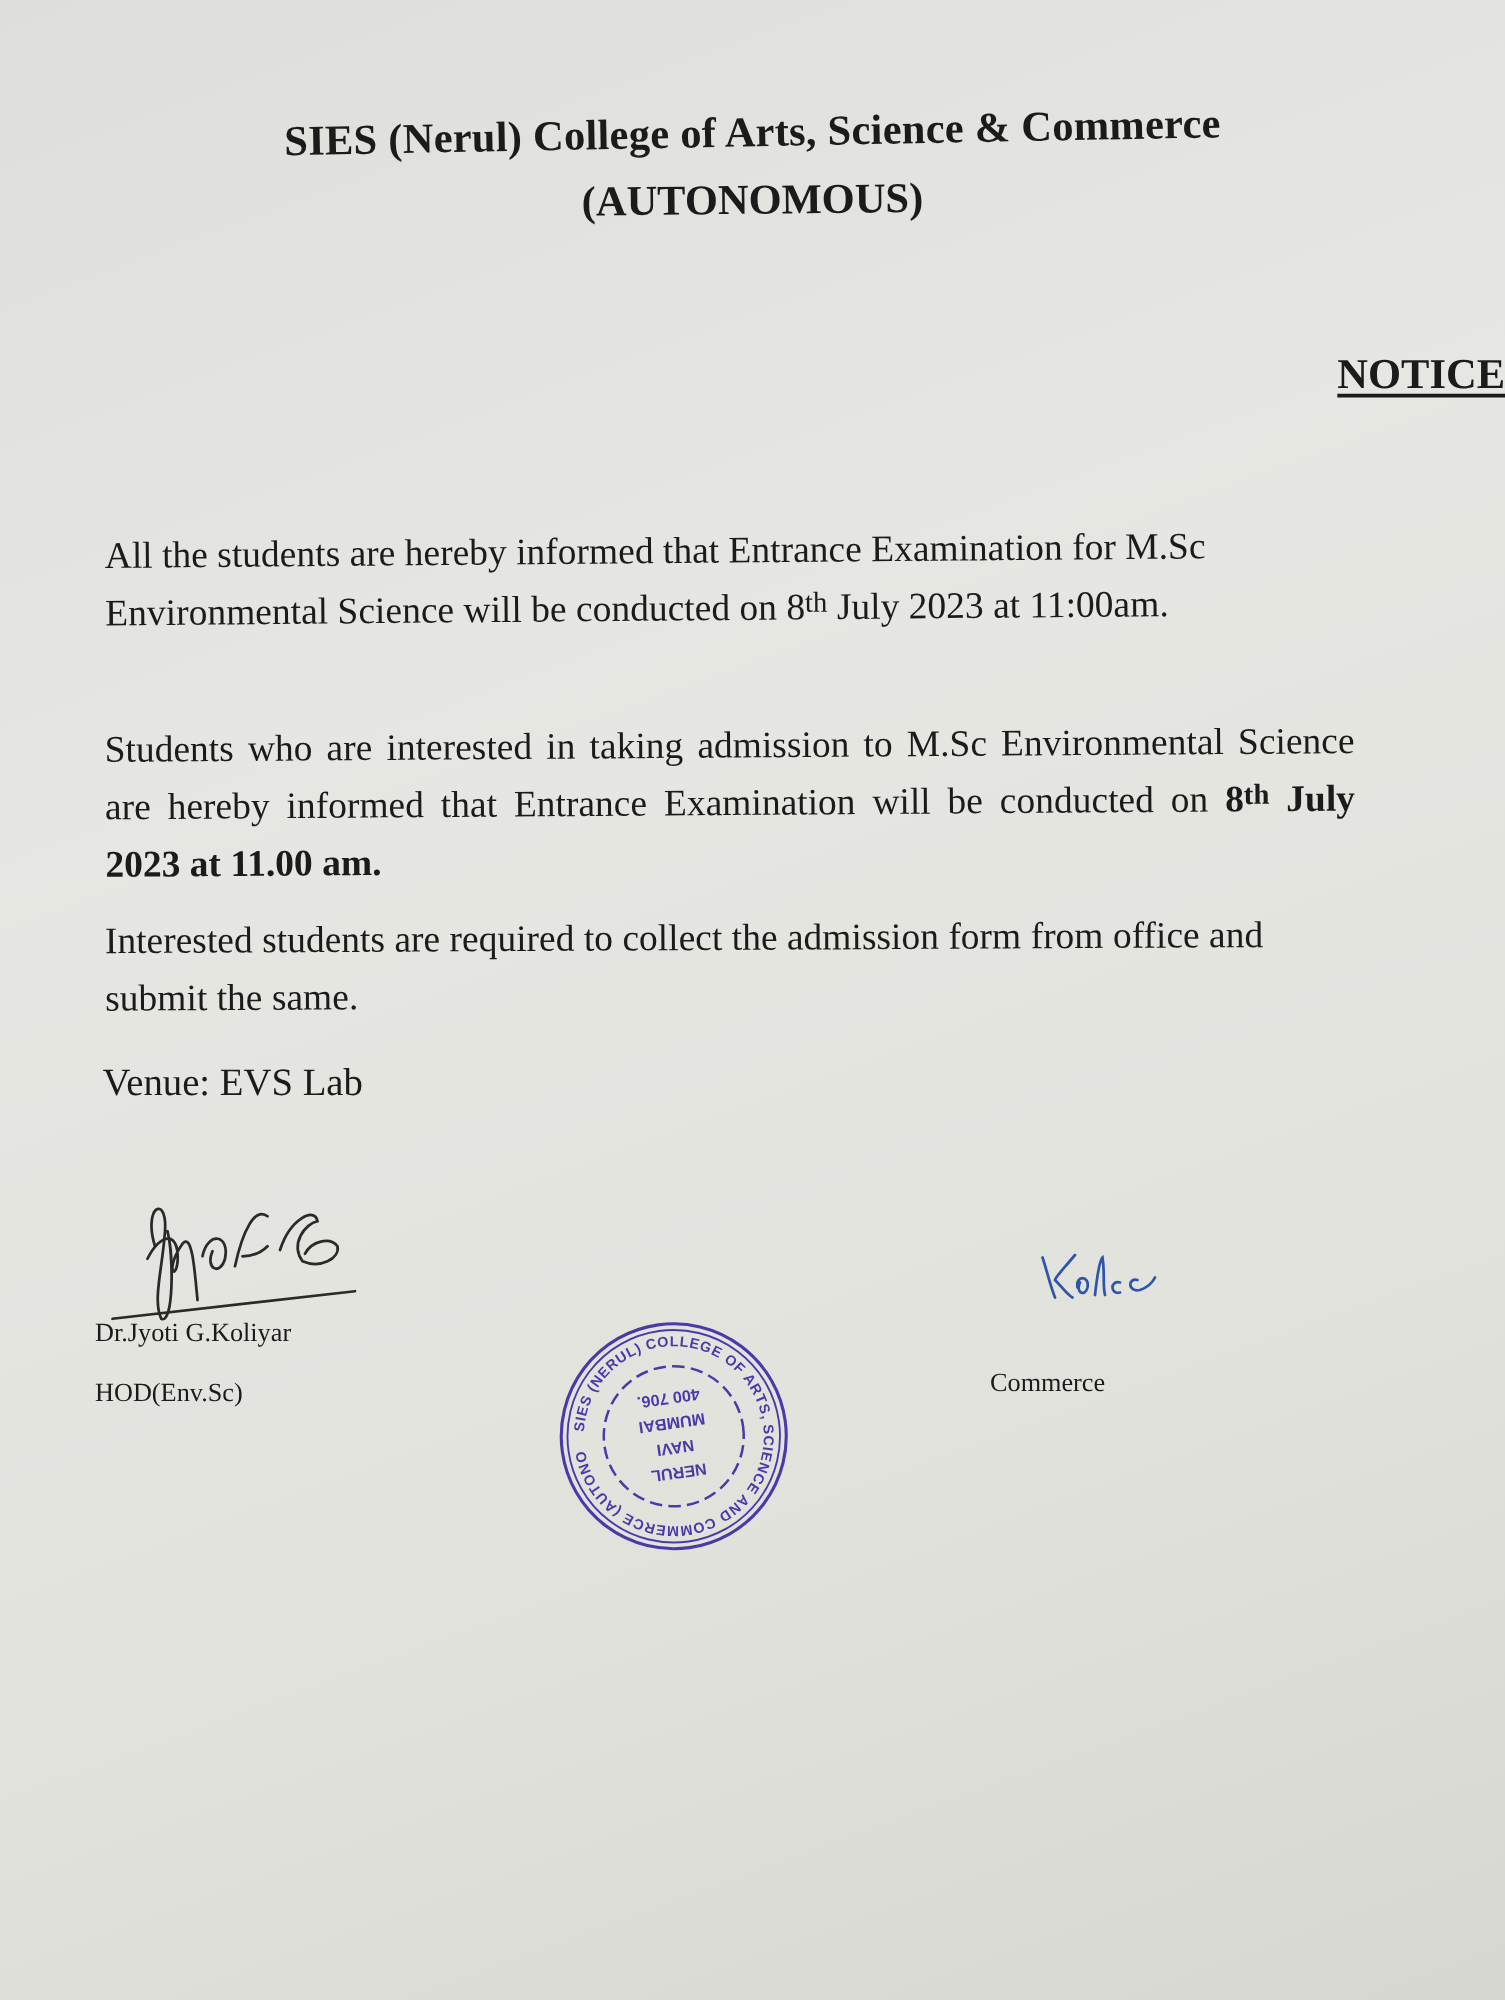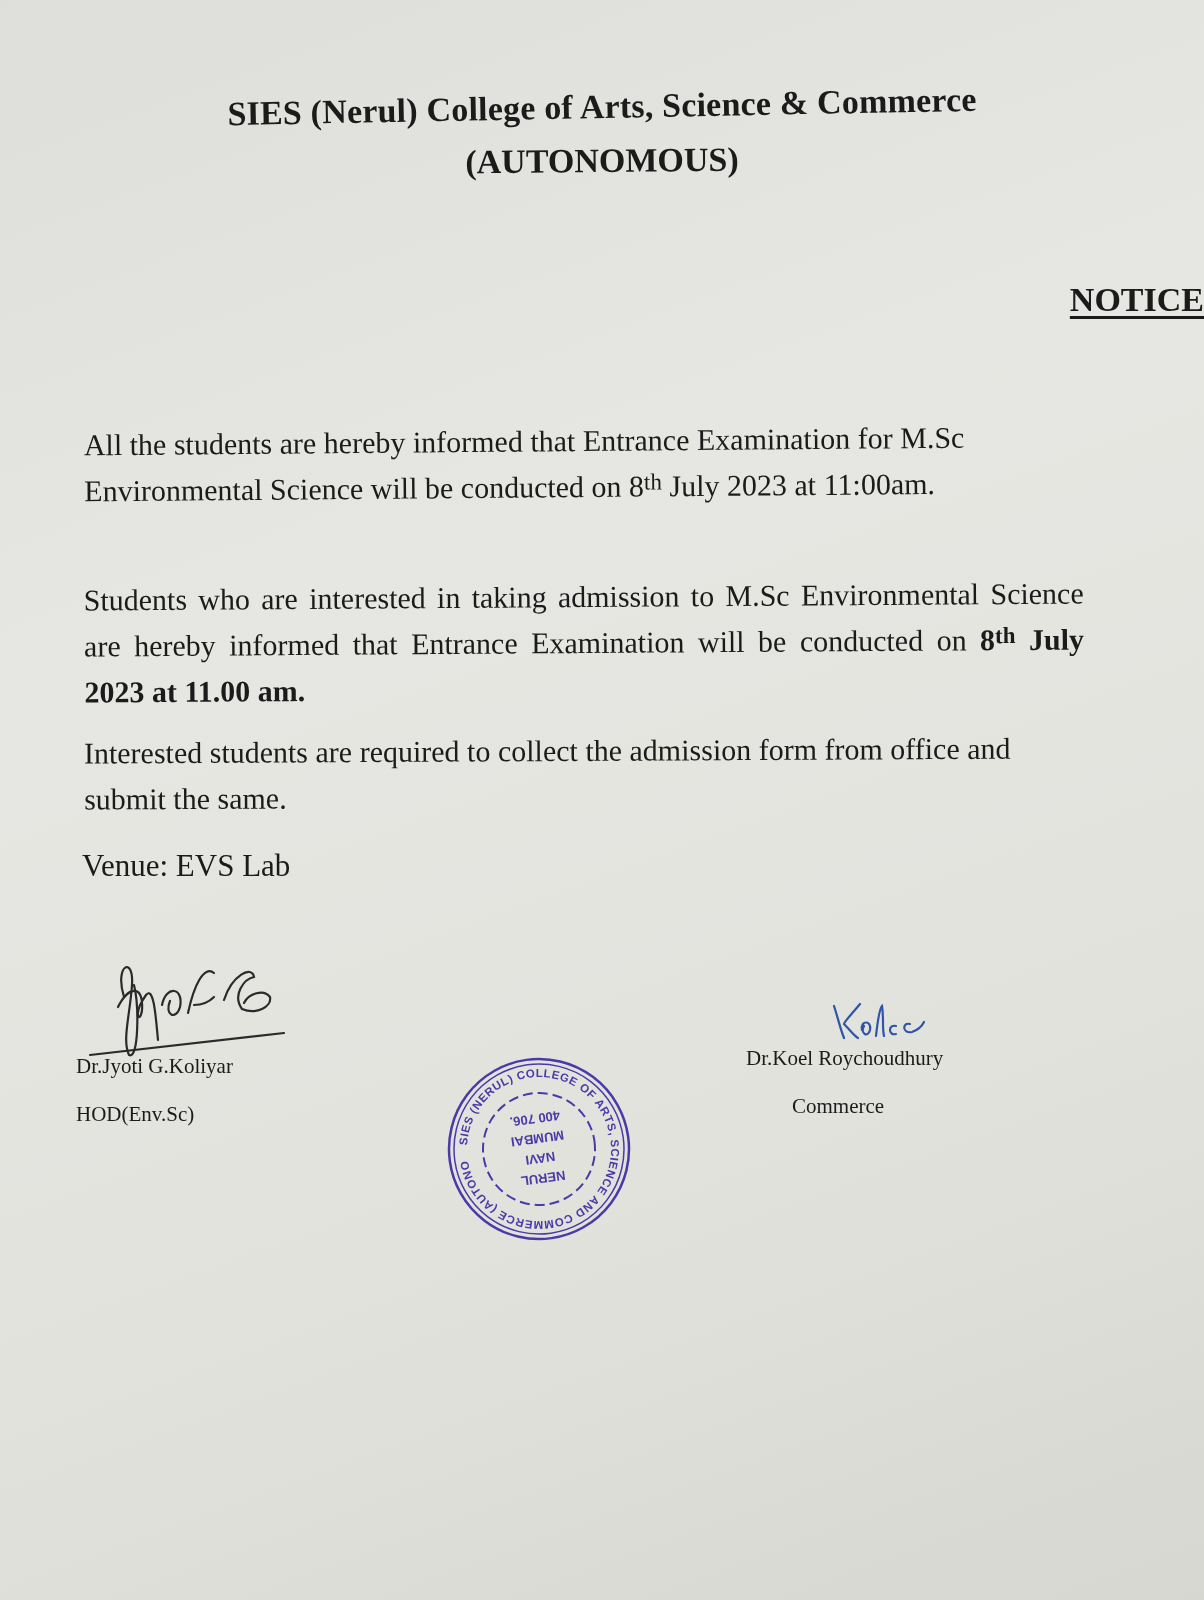--- a/index.html
+++ b/index.html
@@ -70,21 +70,20 @@
 
   <svg class="sig-right" viewBox="0 0 100 50">
     <g fill="none" stroke="#2f55a8" stroke-width="2.2" stroke-linecap="round">
       <path d="M4 8 C 8 20, 10 30, 14 40 M 30 6 C 20 18, 14 24, 14 26 C 20 32, 24 38, 28 40"></path>
       <path d="M32 32 C 30 22, 42 22, 40 32 C 38 40, 30 36, 34 28"></path>
       <path d="M46 38 C 48 20, 50 10, 52 8 C 54 20, 52 30, 54 38"></path>
       <path d="M66 28 C 58 26, 58 38, 66 36 M 80 26 C 72 24, 72 36, 82 34 C 88 32, 92 28, 94 24"></path>
     </g>
   </svg>
 
-  <div class="name prin-name">Dr.Koel Roychoudhury</div>
   <div class="name prin-title">Commerce</div>
 
   <svg class="stamp" viewBox="0 0 190 190">
     <defs>
       <path id="ringPath" d="M95 95 m -72 0 a 72 72 0 1 1 144 0 a 72 72 0 1 1 -144 0"></path>
     </defs>
     <g fill="none" stroke="#4a3aa8">
       <circle cx="95" cy="95" r="90" stroke-width="2.5"></circle>
       <circle cx="95" cy="95" r="85" stroke-width="1.5"></circle>
       <circle cx="95" cy="95" r="56" stroke-width="2" stroke-dasharray="10 5"></circle>

